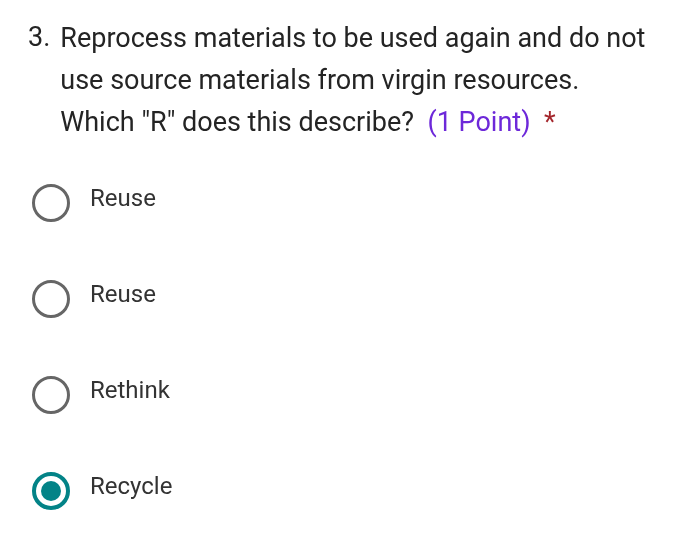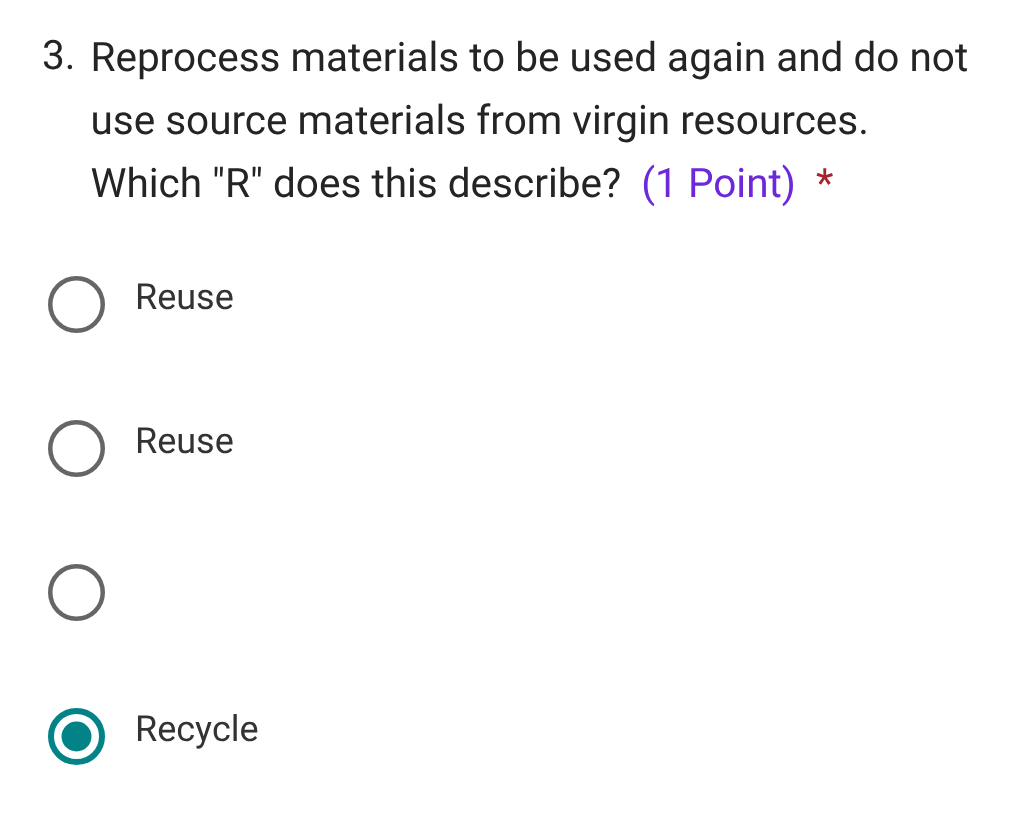--- a/index.html
+++ b/index.html
@@ -94,20 +94,21 @@
     <div class="option-label">Reuse</div>
   </div>
 
   <div class="option">
     <div class="radio"></div>
     <div class="option-label">Reuse</div>
   </div>
 
   <div class="option">
     <div class="radio"></div>
+    <div class="option-label">Rethink</div>
   </div>
 
   <div class="option">
     <div class="radio selected"></div>
     <div class="option-label">Recycle</div>
   </div>
 
 </div>
 
 </body></html>

